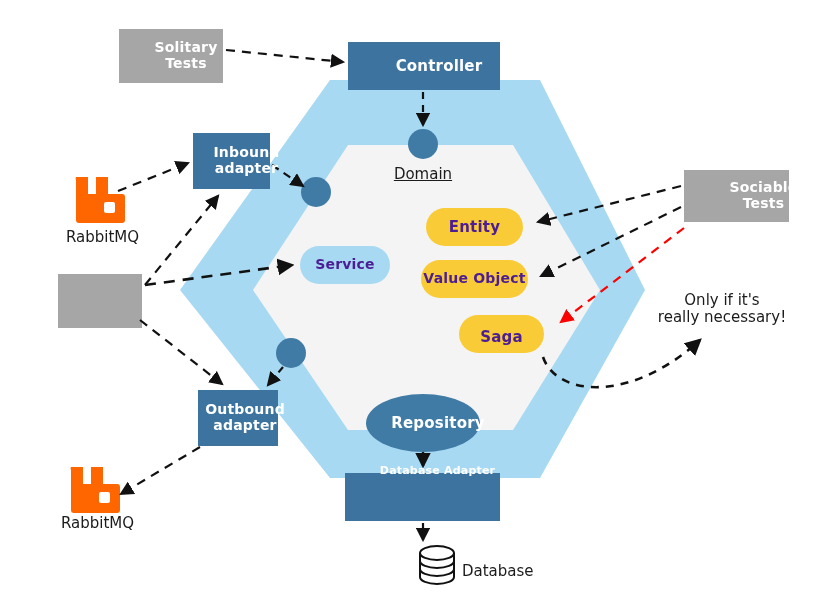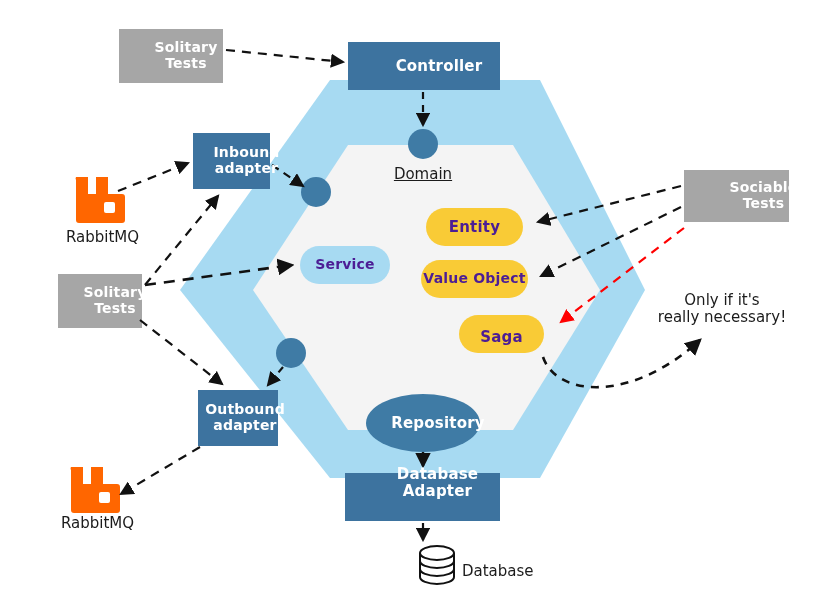--- a/index.html
+++ b/index.html
@@ -145,38 +145,36 @@
   </svg>
 
   <div class="lbl comic white" style="left:348px; top:42px; width:152px; height:48px; font-size:15px;text-align:center;">Controller</div>
 
   <div class="lbl comic white" style="left:193px; top:133px; width:77px; height:56px; font-size:14px;">Inbound
 adapter</div>
 
   <div class="lbl comic white" style="left:198px; top:390px; width:64px; height:56px; font-size:14px;">Outbound
 adapter</div>
 
-  <div class="lbl comic white" style="left:345px; top:459px; width:155px; height:48px; font-size:15px;">Database Adapter</div>
+  <div class="lbl comic white" style="left:345px; top:447px; width:155px; height:48px; font-size:11px;">Database Adapter</div>
 
   <div class="lbl plain" style="left:373px; top:163px; width:100px; height:22px; font-size:15px;text-decoration:underline;">Domain</div>
 
   <div class="lbl comic black" style="left:300px; top:246px; width:90px; height:38px; font-size:14px;">Service</div>
 
   <div class="lbl comic black" style="left:426px; top:208px; width:97px; height:38px; font-size:15px;">Entity</div>
 
   <div class="lbl comic black" style="left:421px; top:260px; width:107px; height:38px; font-size:14px;">Value Object</div>
 
   <div class="lbl comic black" style="left:459px; top:315px; width:85px; height:44px; font-size:15px;">Saga</div>
 
   <div class="lbl comic white" style="left:366px; top:406px; width:114px; height:34px; font-size:15px;text-align:right;">Repository</div>
 
   <div class="lbl comic white" style="left:119px; top:29px; width:104px; height:54px; font-size:14px;">Solitary Tests</div>
 
-  <div class="lbl comic white" style="left:58px; top:274px; width:84px; height:54px; font-size:14px;">Solitary
-Tests</div>
 
   <div class="lbl comic white" style="left:684px; top:170px; width:105px; height:52px; font-size:14px;margin-left:12px;">Sociable Tests</div>
 
   <div class="lbl plain" style="left:55px; top:226px; width:95px; height:22px; font-size:15px;">RabbitMQ</div>
 
   <div class="lbl plain" style="left:50px; top:512px; width:95px; height:22px; font-size:15px;">RabbitMQ</div>
 
   <div class="lbl plain" style="left:462px; top:560px; width:90px; height:22px; font-size:15px; justify-content:flex-start;">Database</div>
 
   <div class="lbl plain" style="left:652px; top:287px; width:140px; height:44px; font-size:15px;">Only if it's

